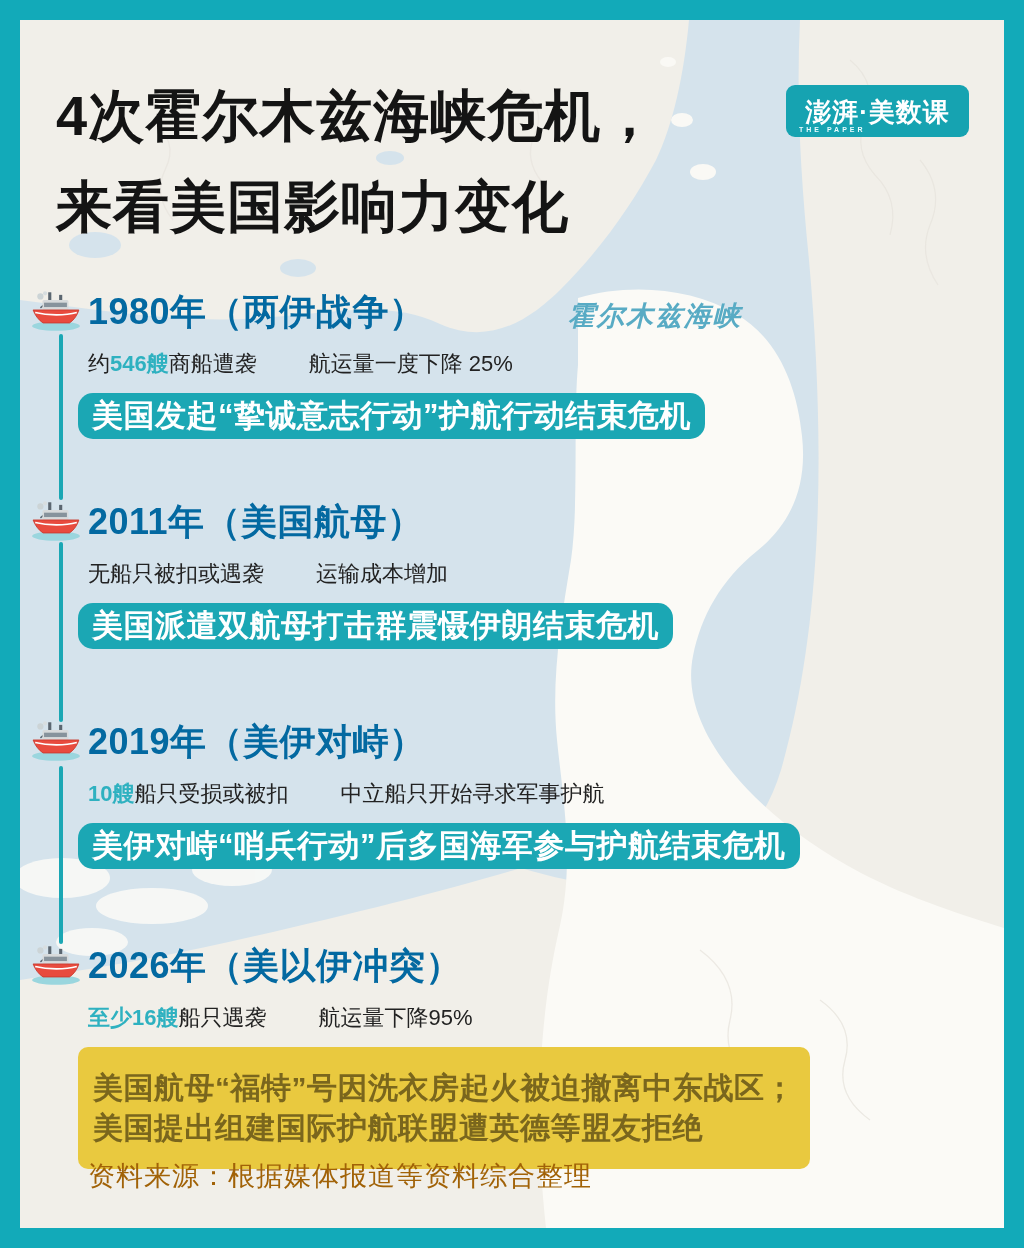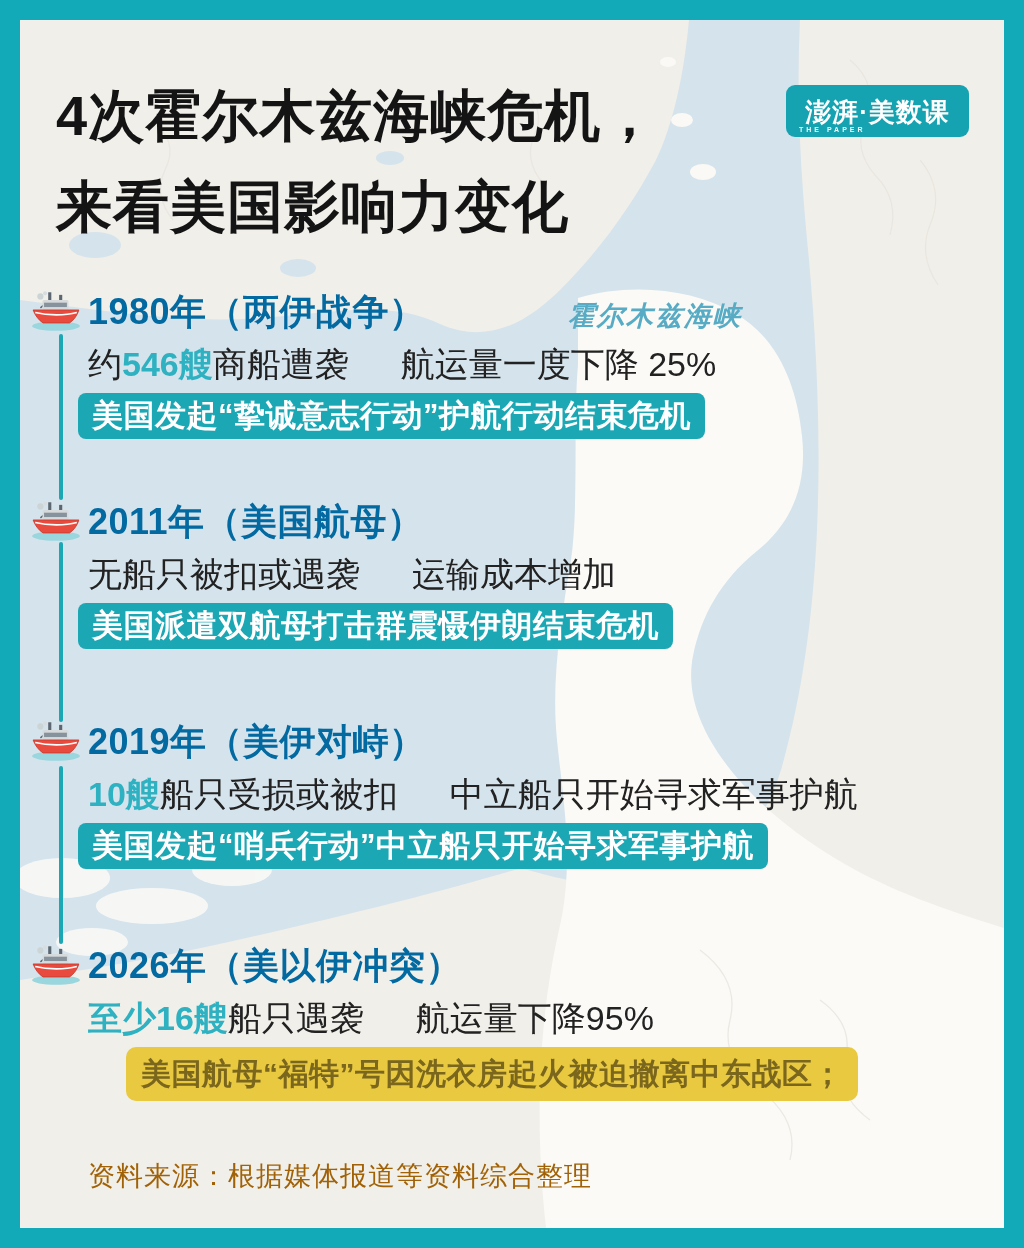--- a/index.html
+++ b/index.html
@@ -27,31 +27,31 @@
     font-size:27px;font-style:italic;font-weight:600;letter-spacing:2px;color:#58abc4;margin-top:48px;
   }
 
   .tl-line{position:absolute;left:59px;width:4px;background:#1ba7b4;z-index:5;border-radius:2px;}
   .seg1{top:334px;height:166px;} .seg2{top:542px;height:180px;} .seg3{top:766px;height:178px;}
 
   .section{position:absolute;left:20px;width:984px;z-index:10;}
   .s1{top:292px;} .s2{top:502px;} .s3{top:722px;} .s4{top:946px;}
   .ship{position:absolute;left:10px;top:-2px;width:52px;height:42px;}
   .year{position:absolute;left:68px;top:0;font-size:36px;font-weight:800;line-height:40px;color:#0369a1;letter-spacing:0.5px;white-space:nowrap;}
-  .stat{position:absolute;left:68px;top:52px;font-size:34px;font-weight:500;line-height:40px;color:#222;white-space:nowrap;}
+  .stat{position:absolute;left:68px;top:52px;font-size:22px;font-weight:500;line-height:40px;color:#222;white-space:nowrap;}
   .stat .hl{color:#2eb1c0;font-weight:700;}
   .stat .second{margin-left:52px;}
   .banner{
     position:absolute;left:58px;top:101px;display:inline-block;white-space:nowrap;
-    background:#1ba7b4;color:#ffffff;border-radius:8px;
+    background:#1ba7b4;color:#ffffff;border-radius:15px;
     font-size:31px;font-weight:700;line-height:33px;padding:6px 14px 7px;letter-spacing:0.5px;
   }
   .banner.yellow{
     background:#e9c93f;color:#7a661d;border-radius:10px;
-    line-height:40px;font-size:30px;padding:7px 15px;margin-left:48px;
+    line-height:40px;font-size:30px;padding:21px 15px;
   }
   .footer{position:absolute;left:88px;top:1158px;z-index:10;font-size:27px;color:#a16207;letter-spacing:1px;}
 </style>
 </head>
 <body>
 
 <div class="canvas">
 
   <svg class="map-svg" viewBox="20 20 984 1208" preserveAspectRatio="none">
 
@@ -154,39 +154,40 @@
       <rect x="17.5" y="2" width="3" height="9" fill="#5b6670"></rect>
         <rect x="28" y="4.5" width="3" height="7" fill="#5b6670"></rect>
       <line x1="16" y1="12" x2="10" y2="17" stroke="#5b6670" stroke-width="1.4"></line>
       <rect x="12" y="9.5" width="25" height="9.5" rx="1.5" fill="#d7dadb"></rect>
       <rect x="13.5" y="12" width="22" height="4.2" fill="#87939c"></rect>
       <path d="M3,19 L47,19 C45.5,24 42.5,28.5 38,31.5 L12.5,31.5 C8,28.5 4.8,24 3,19 Z" fill="#e84b3e" stroke="#c8392e" stroke-width="0.8"></path>
       <path d="M5,21.5 C17,24.5 34,24.5 45,21.5" stroke="#ffffff" stroke-width="1.6" fill="none"></path>
     </svg>
     <div class="year">2019年（美伊对峙）</div>
     <div class="stat"><span></span><span class="hl">10艘</span><span>船只受损或被扣</span><span class="second">中立船只开始寻求军事护航</span></div>
-    <div class="banner">美国发起“哨兵行动”中立船只开始寻求军事护航</div>
+    <div class="banner">美伊对峙“哨兵行动”后多国海军参与护航结束危机</div>
   </div>
 
   <div class="section s4">
     <svg class="ship" viewBox="0 0 50 40">
       <ellipse cx="25" cy="34.5" rx="23" ry="4.5" fill="#9ad6de"></ellipse>
       <circle cx="10" cy="6" r="3" fill="#ccd4d6"></circle>
         <circle cx="14.5" cy="3" r="2" fill="#d8dee0"></circle>
       <rect x="17.5" y="2" width="3" height="9" fill="#5b6670"></rect>
         <rect x="28" y="4.5" width="3" height="7" fill="#5b6670"></rect>
       <line x1="16" y1="12" x2="10" y2="17" stroke="#5b6670" stroke-width="1.4"></line>
       <rect x="12" y="9.5" width="25" height="9.5" rx="1.5" fill="#d7dadb"></rect>
       <rect x="13.5" y="12" width="22" height="4.2" fill="#87939c"></rect>
       <path d="M3,19 L47,19 C45.5,24 42.5,28.5 38,31.5 L12.5,31.5 C8,28.5 4.8,24 3,19 Z" fill="#e84b3e" stroke="#c8392e" stroke-width="0.8"></path>
       <path d="M5,21.5 C17,24.5 34,24.5 45,21.5" stroke="#ffffff" stroke-width="1.6" fill="none"></path>
     </svg>
     <div class="year">2026年（美以伊冲突）</div>
     <div class="stat"><span></span><span class="hl">至少16艘</span><span>船只遇袭</span><span class="second">航运量下降95%</span></div>
     <div class="banner yellow">
       <div>美国航母“福特”号因洗衣房起火被迫撤离中东战区；</div>
+      <div>美国提出组建国际护航联盟遭英德等盟友拒绝</div>
     </div>
   </div>
 
   <div class="footer">资料来源：根据媒体报道等资料综合整理</div>
 
   <div class="frame"></div>
 </div>
 
 </body></html>

